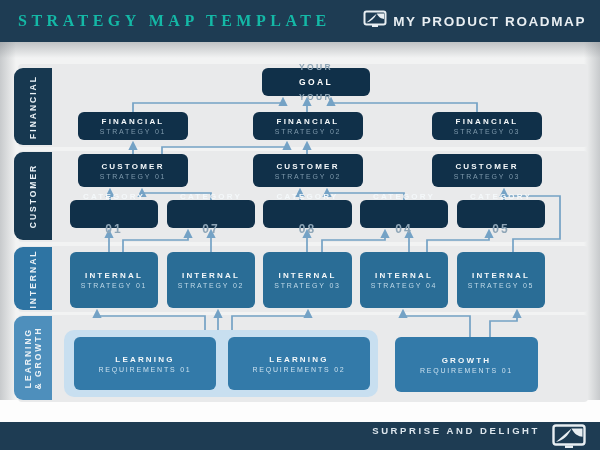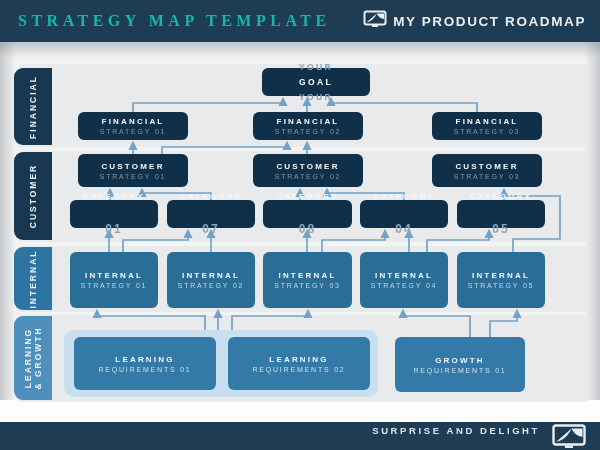--- a/index.html
+++ b/index.html
@@ -229,21 +229,21 @@
 
   <div class="lg-container"></div>
   <div class="box lite" style="left:74px;top:337px;width:142px;height:53px;">
     <span class="l1">LEARNING</span>
     <span class="l2">REQUIREMENTS 01</span>
   </div>
   <div class="box lite" style="left:228px;top:337px;width:142px;height:53px;">
     <span class="l1">LEARNING</span>
     <span class="l2">REQUIREMENTS 02</span>
   </div>
-  <div class="box lite" style="left:395px;top:337px;width:130px;height:55px;">
+  <div class="box lite" style="left:395px;top:337px;width:143px;height:55px;">
     <span class="l1">GROWTH</span>
     <span class="l2">REQUIREMENTS 01</span>
   </div>
 
   <div class="ftr">
     <div class="ftr-text">
       <div>SURPRISE AND DELIGHT</div>
     </div>
     <div class="ftr-logo">
       <svg width="34" height="25" viewBox="0 0 34 25">

